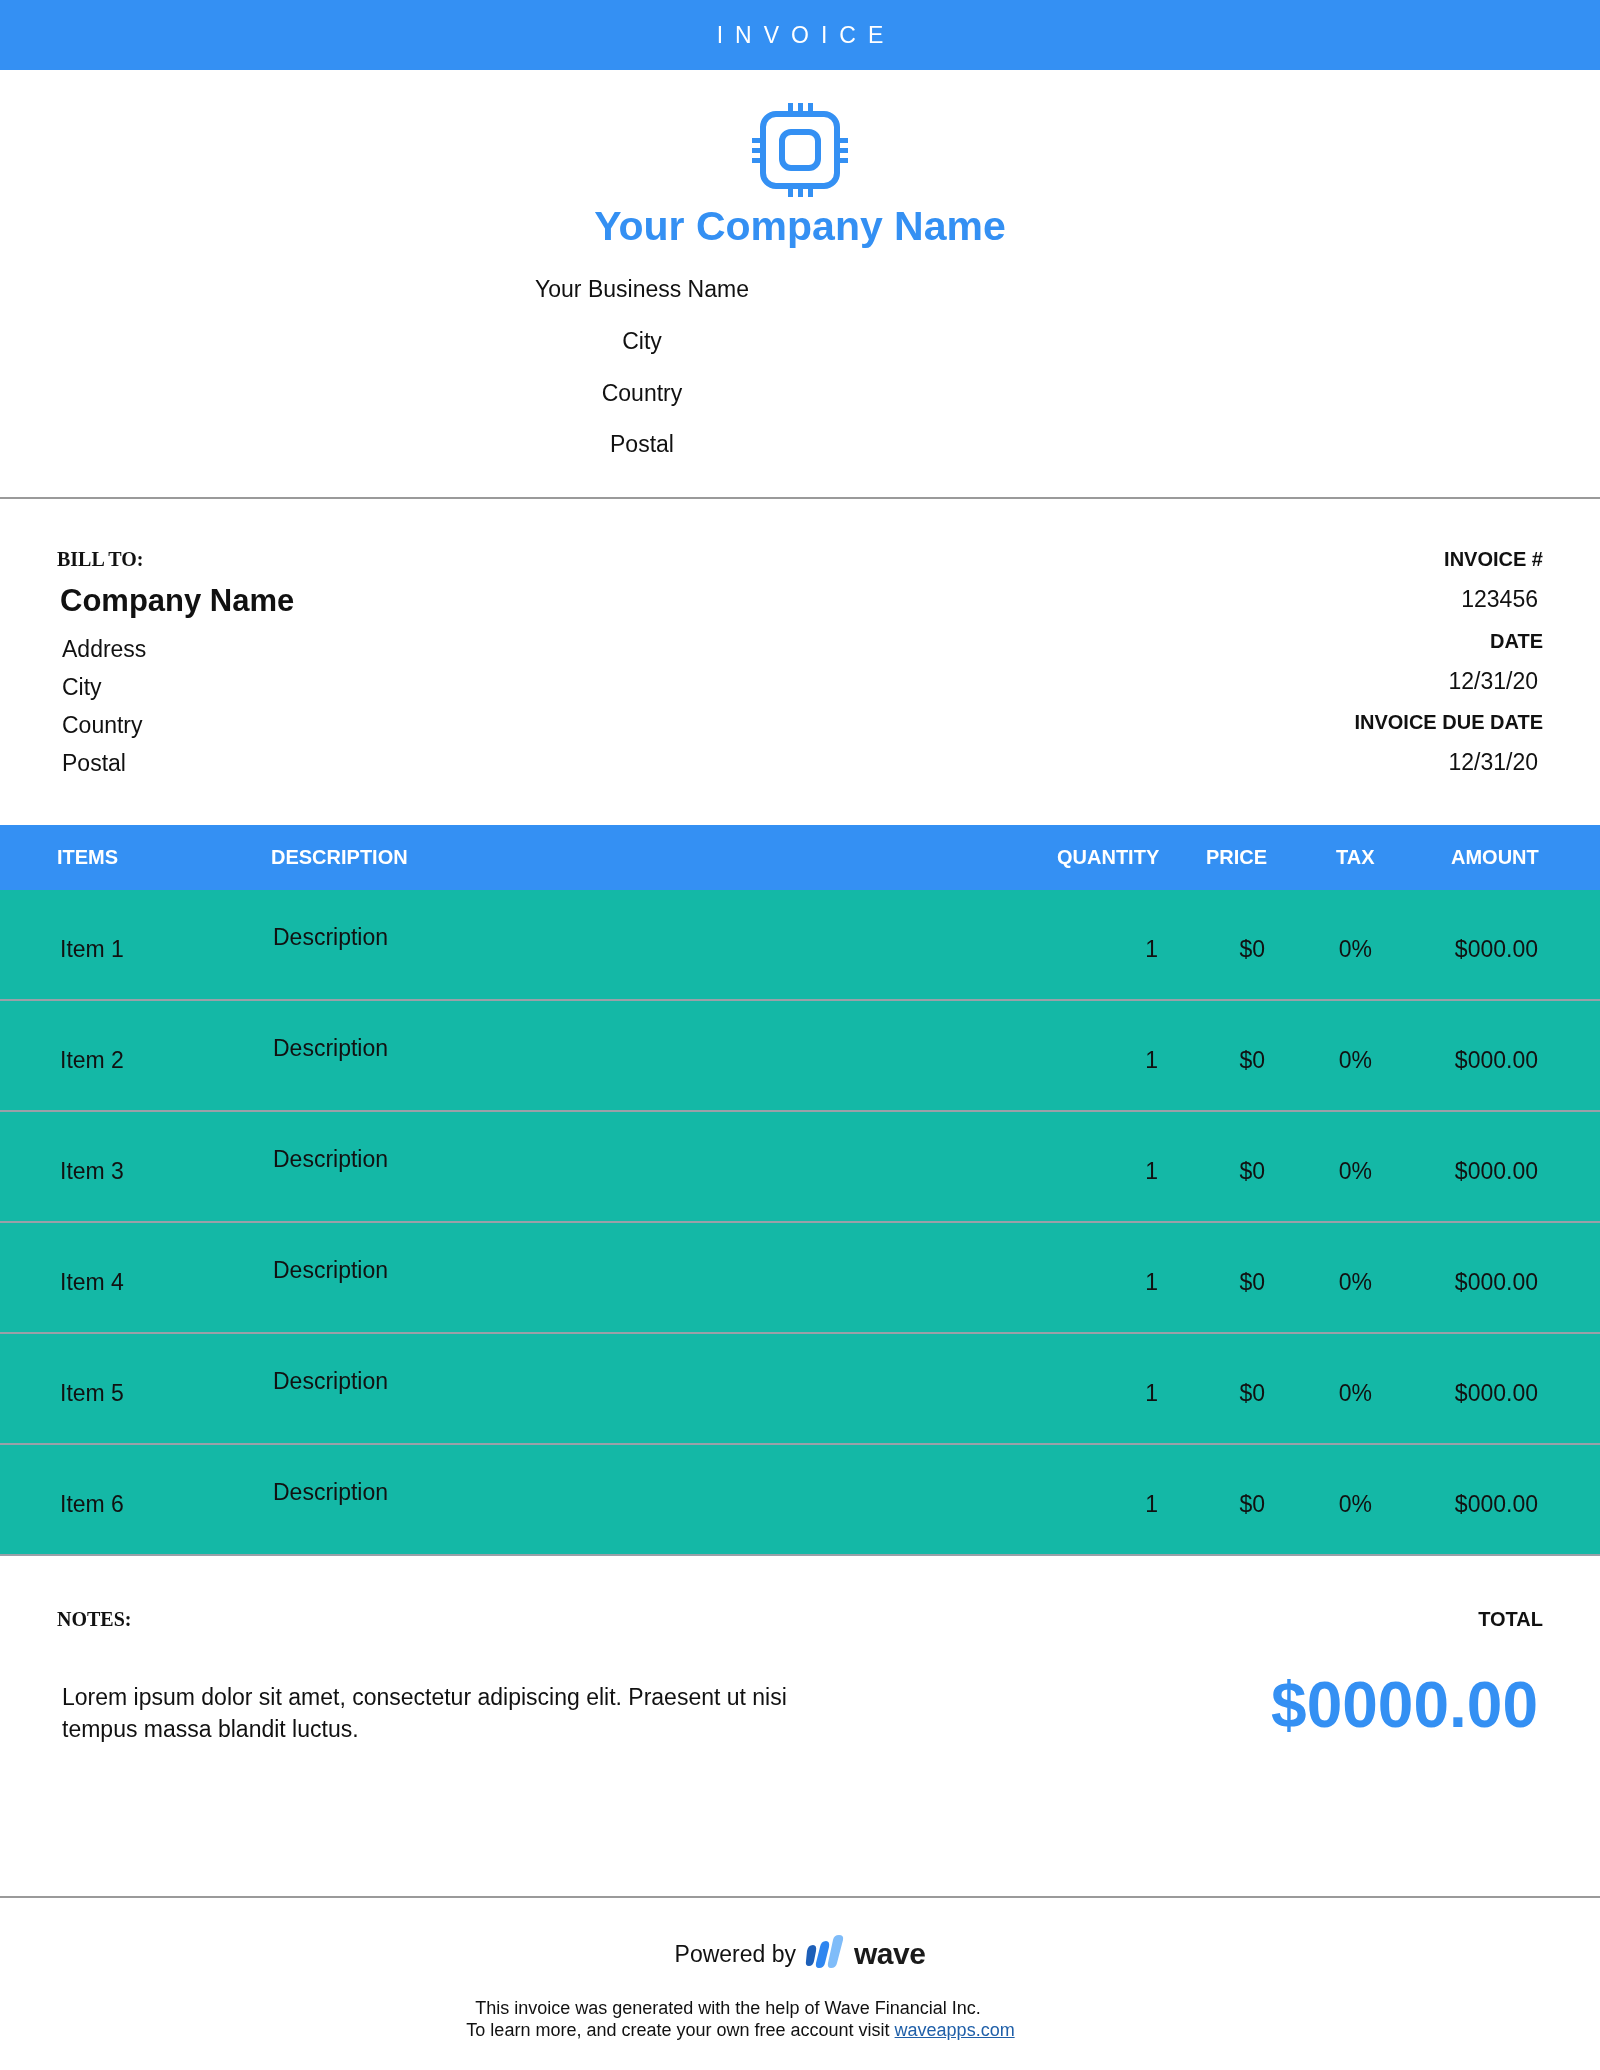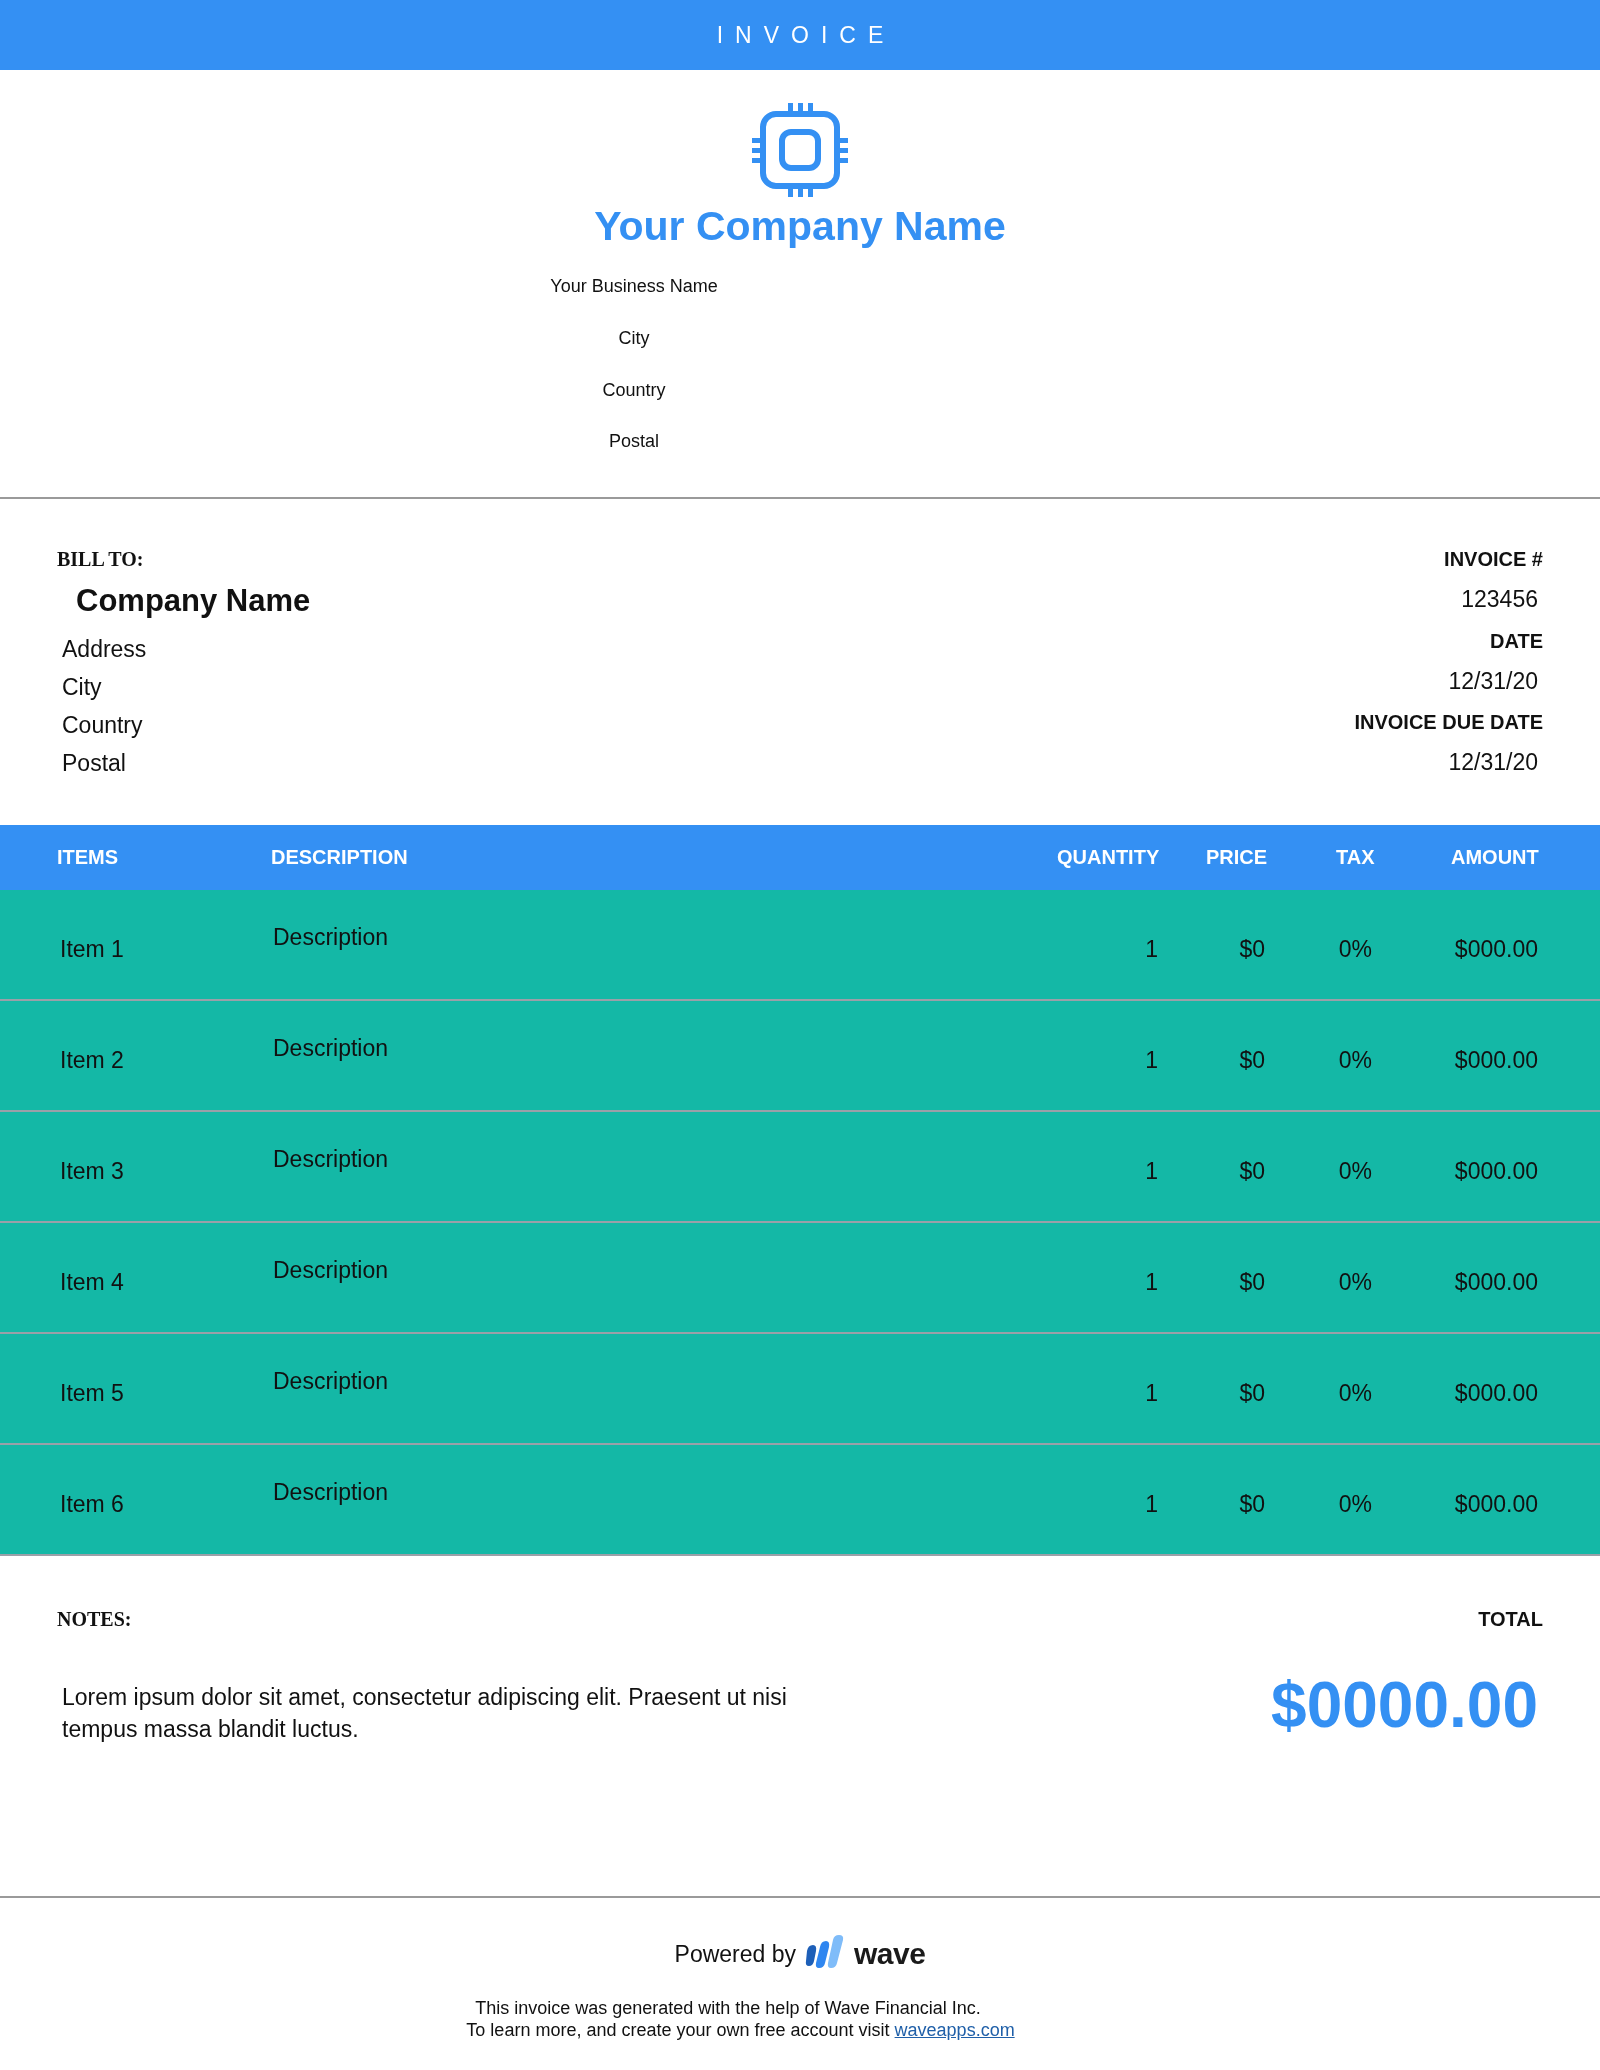--- a/index.html
+++ b/index.html
@@ -5,26 +5,26 @@
   * { box-sizing: border-box; margin: 0; padding: 0; }
   html, body { width: 1600px; height: 2070px; background: #ffffff; overflow: hidden; }
   body { font-family: "Liberation Sans", sans-serif; color: #111; position: relative; }
 
   .banner { position: absolute; left: 0; top: 0; width: 1600px; height: 70px; background: #3490F3; display: flex; align-items: center; justify-content: center; }
   .banner-title { color: #fff; font-size: 23px; letter-spacing: 12px; font-weight: 300; padding-left: 12px; }
 
   .logo { position: absolute; left: 752px; top: 103px; width: 96px; height: 94px; }
 
   .company-name { position: absolute; top: 203px; left: 0; width: 1600px; text-align: center; color: #3490F3; font-size: 41px; font-weight: bold; }
-  .addr-line { position: absolute; left: 0; width: 1268px; text-align: center; font-size: 18px; color: #111; }
+  .addr-line { position: absolute; left: 8px; width: 1268px; text-align: center; font-size: 23px; color: #111; }
 
   .hr { position: absolute; left: 0; width: 1600px; height: 2px; background: #9a9a9a; }
 
   .label-bold { position: absolute; font-size: 20px; font-weight: bold; color: #111; font-family: Liberation Serif, serif; }
-  .billto-name { position: absolute; left: 76px; top: 583px; font-size: 31px; font-weight: bold; color: #111; }
+  .billto-name { position: absolute; left: 60px; top: 583px; font-size: 31px; font-weight: bold; color: #111; }
   .billto-line { position: absolute; left: 62px; font-size: 23px; color: #111; }
   .right-val { position: absolute; right: 62px; font-size: 23px; color: #111; text-align: right; }
   .right-lbl { position: absolute; right: 57px; font-size: 20px; font-weight: bold; color: #111; text-align: right; }
 
   .thead { position: absolute; left: 0; top: 825px; width: 1600px; height: 65px; background: #3490F3; }
   .th { position: absolute; top: 0; height: 48px; line-height: 65px; color: #fff; font-size: 20px; font-weight: bold; }
 
   .tbody { position: absolute; left: 0; top: 890px; width: 1600px; }
   .trow { position: relative; height: 111px; background: #14b8a6; border-bottom: 2px solid #9aa0a8; }
   .td { position: absolute; font-size: 23px; color: #111; }

